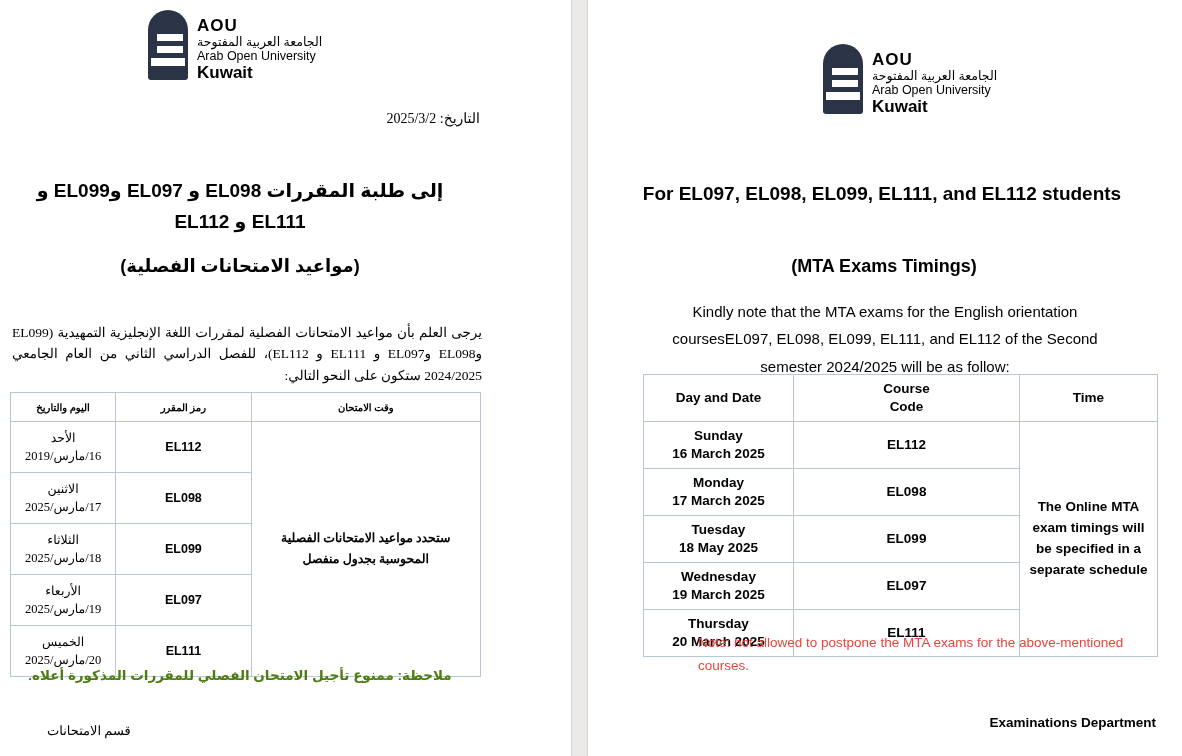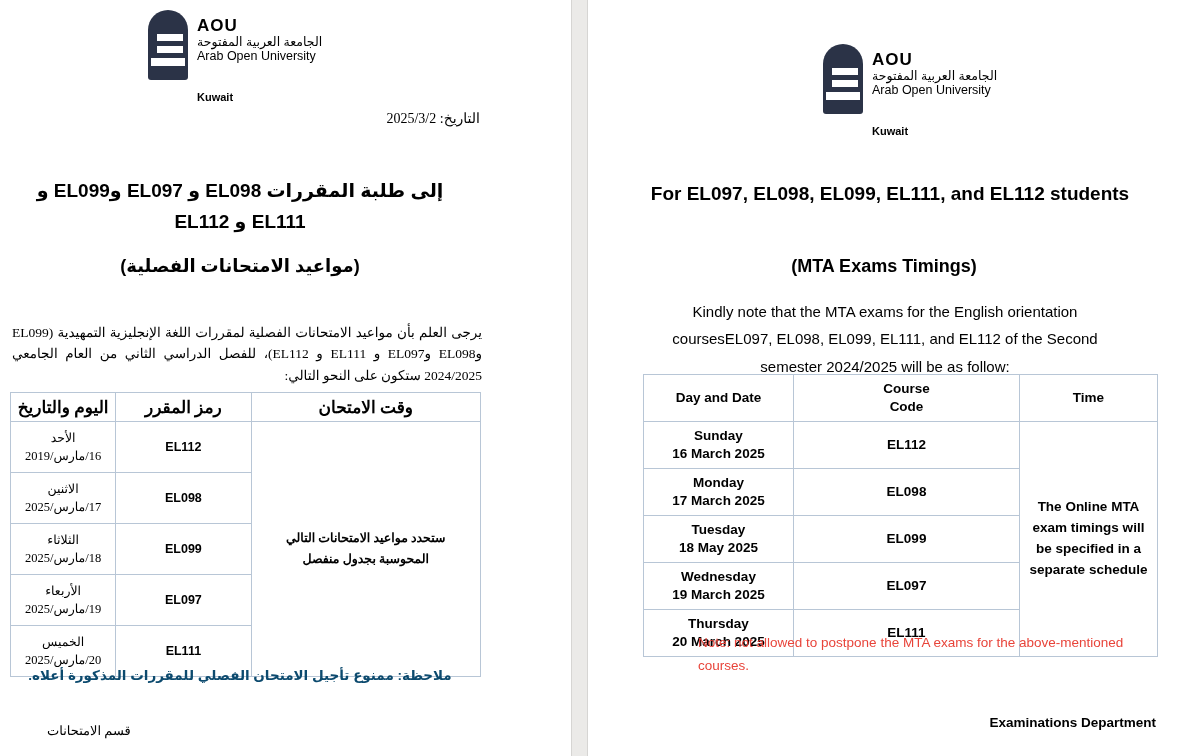--- a/index.html
+++ b/index.html
@@ -79,23 +79,22 @@
   }
   .logo-text .l-ar {
     font-size: 12.5px;
     direction: rtl;
     unicode-bidi: isolate;
   }
   .logo-text .l-en {
     font-size: 12.5px;
   }
   .logo-text .l-kw {
-    font-size: 11px;
-    font-weight: bold;
-    margin-top: 28px;
+    font-size: 17px;
+    font-weight: bold;
   }
 
   
   .ar-date {
     position: absolute;
     left: 300px;
     top: 110px;
     width: 180px;
     text-align: right;
     direction: rtl;
@@ -150,21 +149,21 @@
 
   #table-arabic {
     left: 10px;
     top: 392px;
     width: 471px;
     direction: rtl;
     font-family: "Liberation Serif", "DejaVu Serif", serif;
   }
   #table-arabic th {
     height: 22px;
-    font-size: 17px;
+    font-size: 10px;
     font-weight: bold;
     text-align: center;
   }
   #table-arabic td {
     text-align: center;
     font-size: 12.5px;
     line-height: 1.45;
   }
   #table-arabic td.code {
     font-family: "Liberation Sans", "DejaVu Sans", sans-serif;
@@ -179,37 +178,37 @@
   }
   #table-arabic tr.r-date td { height: 44px; }
 
   .ar-note {
     position: absolute;
     left: 10px;
     top: 667px;
     width: 460px;
     text-align: center;
     direction: rtl;
-    color: #0c4a6e;
+    color: #4d7c0f;
     font-weight: bold;
     font-size: 13.5px;
   }
   .ar-footer {
     position: absolute;
     left: 47px;
     top: 723px;
     direction: rtl;
     font-family: "Liberation Serif", "DejaVu Serif", serif;
     font-size: 13px;
   }
 
   
   .en-title {
     position: absolute;
-    left: 32px;
+    left: 24px;
     top: 166px;
     width: 540px;
     text-align: center;
     font-size: 19px;
     font-weight: bold;
     line-height: 1.62;
   }
   .en-subtitle {
     position: absolute;
     left: 26px;
@@ -310,21 +309,21 @@
     </colgroup>
     <thead>
       <tr>
         <th>وقت الامتحان</th>
         <th>رمز المقرر</th>
         <th>اليوم والتاريخ</th>
       </tr>
     </thead>
     <tbody>
       <tr class="r-date">
-        <td class="note-cell" rowspan="5">ستحدد مواعيد الامتحانات التالي المحوسبة بجدول منفصل</td>
+        <td class="note-cell" rowspan="5">ستحدد مواعيد الامتحانات الفصلية المحوسبة بجدول منفصل</td>
         <td class="code">EL112</td>
         <td>
           <div>الأحد</div>
           <div>16/مارس/2019</div>
         </td>
       </tr>
       <tr class="r-date">
         <td class="code">EL098</td>
         <td>
           <div>الاثنين</div>

